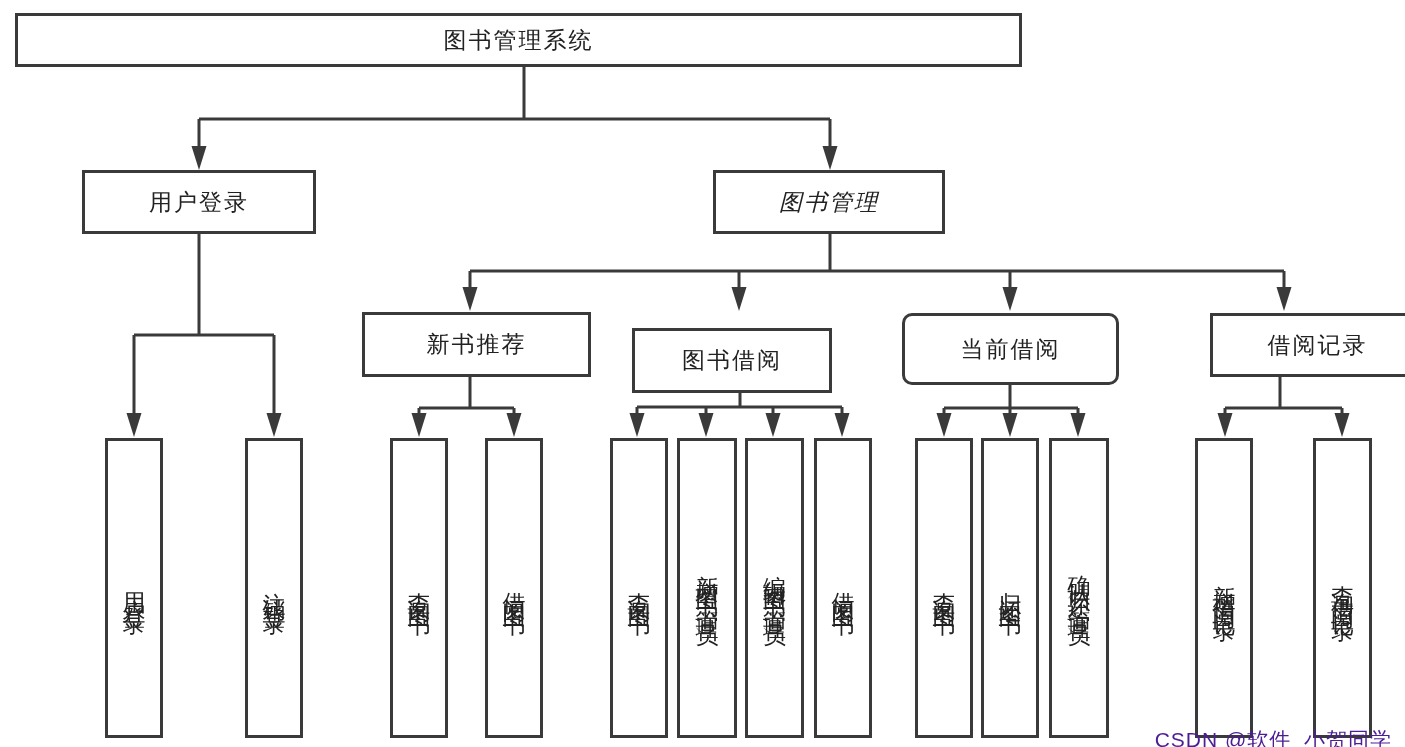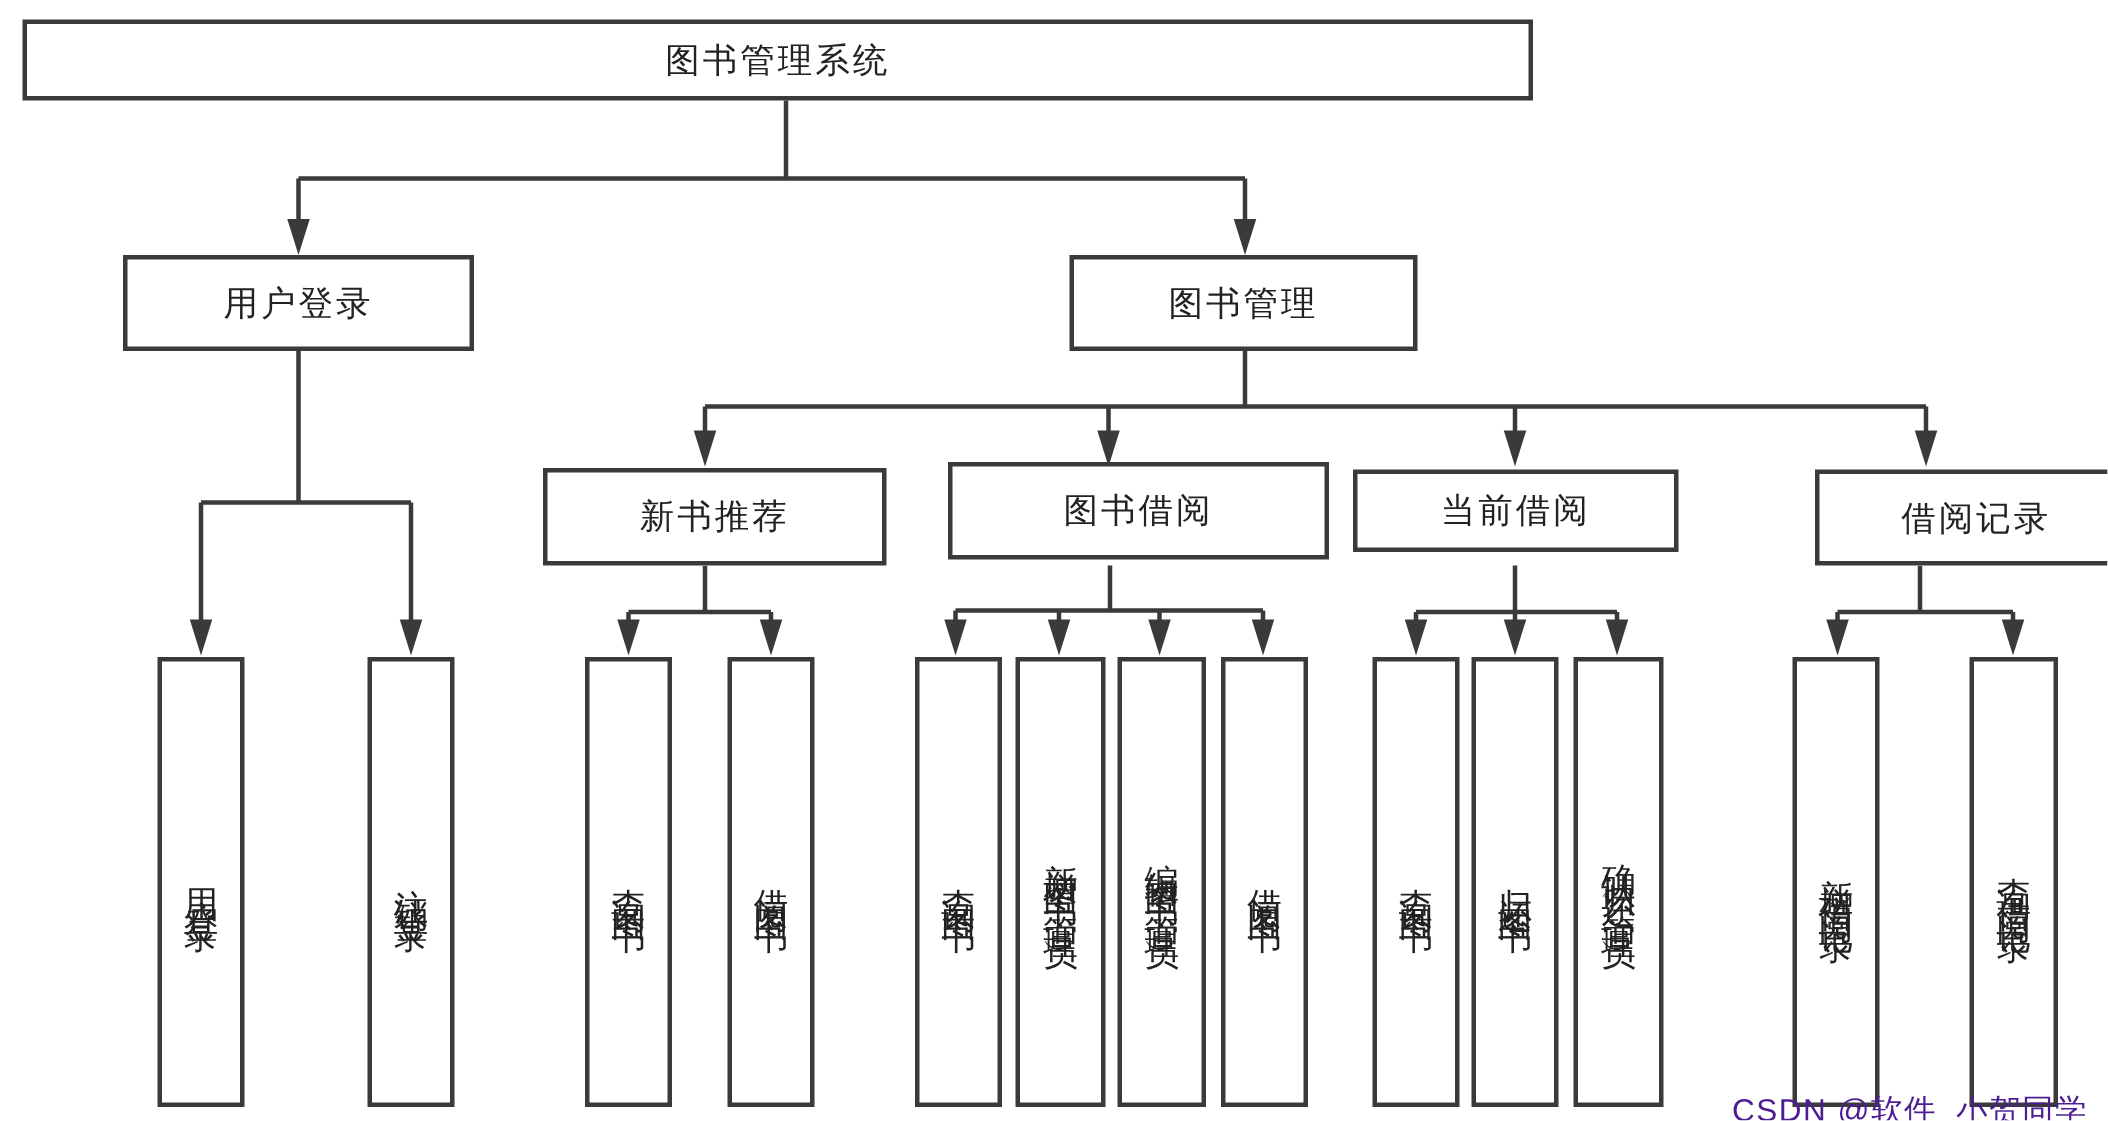--- a/index.html
+++ b/index.html
@@ -110,31 +110,31 @@
     </g>
   </svg>
 
   <div class="node" style="left:15px; top:13px; width:1007px; height:54px;">
     <span class="hlabel">图书管理系统</span>
   </div>
 
   <div class="node" style="left:82px; top:170px; width:234px; height:64px;">
     <span class="hlabel">用户登录</span>
   </div>
-  <div class="node" style="left:713px; top:170px; width:232px; height:64px;">
+  <div class="node" style="left:713px; top:170px; width:232px; height:64px;font-style:italic;">
     <span class="hlabel">图书管理</span>
   </div>
 
   <div class="node" style="left:362px; top:312px; width:229px; height:65px;">
     <span class="hlabel">新书推荐</span>
   </div>
-  <div class="node" style="left:632px; top:308px; width:254px; height:65px;">
+  <div class="node" style="left:632px; top:328px; width:200px; height:65px;">
     <span class="hlabel">图书借阅</span>
   </div>
-  <div class="node" style="left:902px; top:313px; width:217px; height:55px;">
+  <div class="node" style="left:902px; top:313px; width:217px; height:72px;border-radius:10px;">
     <span class="hlabel">当前借阅</span>
   </div>
   <div class="node" style="left:1210px; top:313px; width:215px; height:64px;">
     <span class="hlabel">借阅记录</span>
   </div>
 
   <div class="node leaf" style="left:105px;">
     <span class="vtext">用户登录</span>
   </div>
   <div class="node leaf" style="left:245px;">

